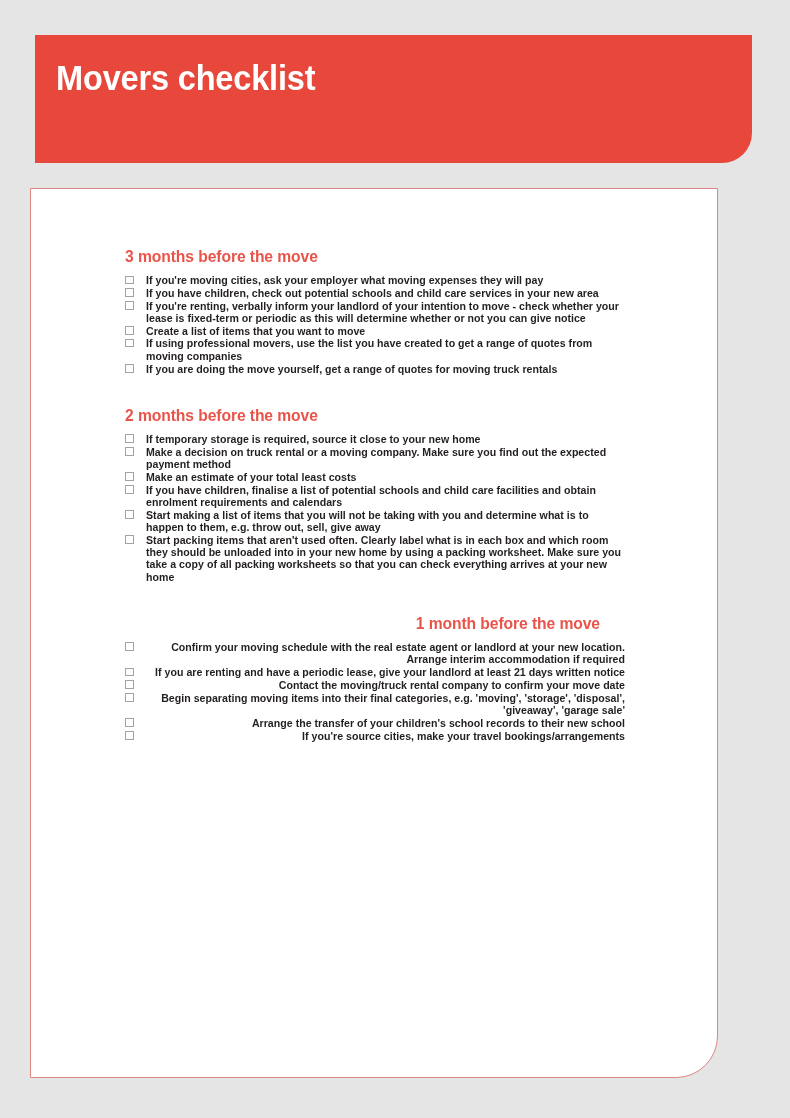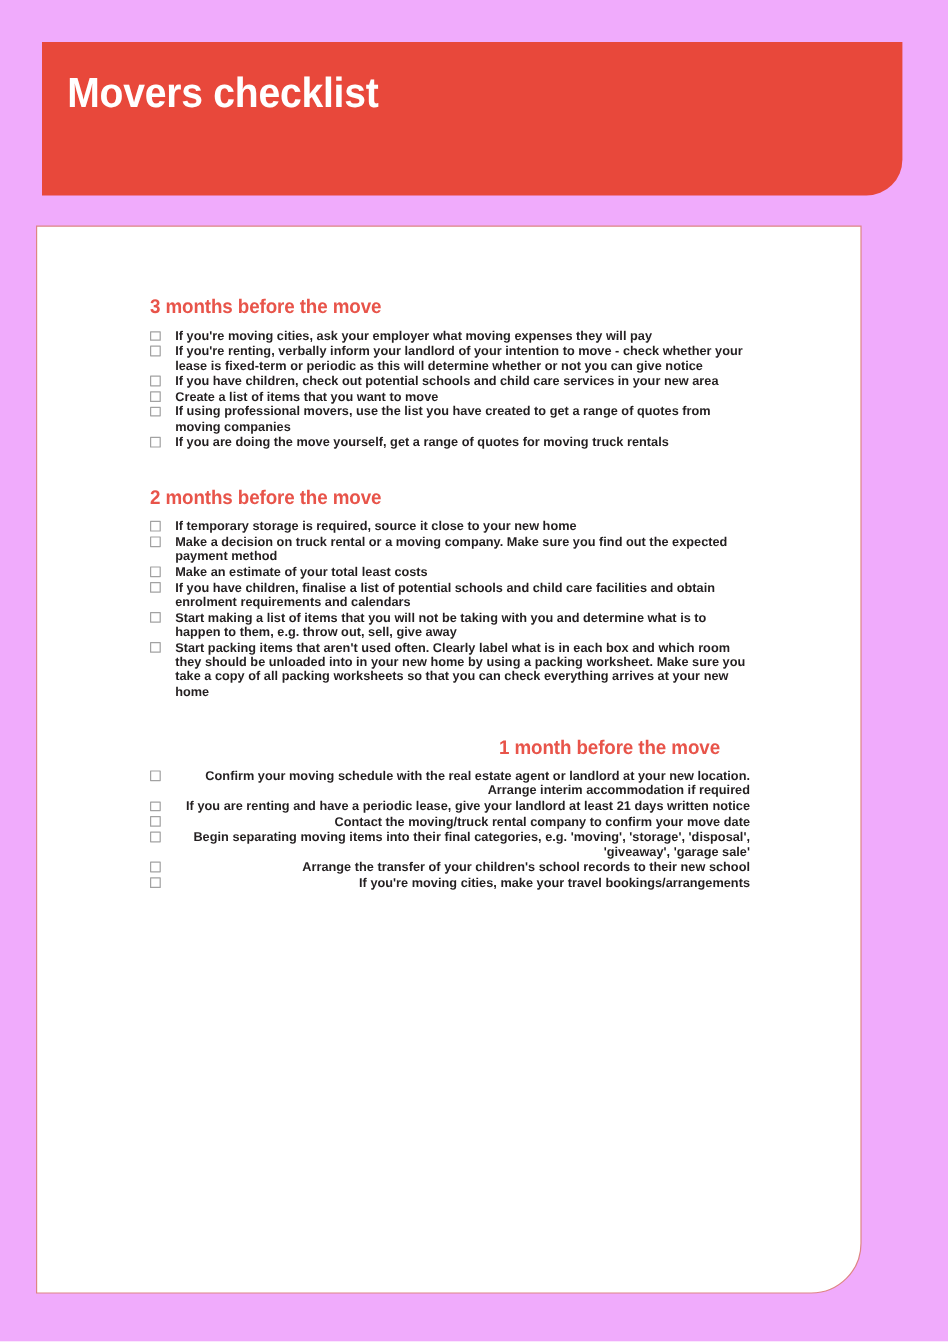--- a/index.html
+++ b/index.html
@@ -15,21 +15,21 @@
     font-family: "Liberation Sans", sans-serif;
     -webkit-font-smoothing: antialiased;
   }
 
   .page {
     position: absolute;
     left: 0; top: 0;
     width: 790px;
     height: 1118px;
     overflow: hidden;
-    background: #f0abfc;
+    background: #e5e5e5;
   }
 
   
   .header-banner {
     position: absolute;
     left: 35px;
     top: 35px;
     width: 717px;
     height: 128px;
     background: #e8483b;
@@ -139,25 +139,25 @@
 
     <div class="section">
           <div class="section-heading">3 months before the move</div>
           <ul class="items">
             <li class="item">
               <span class="checkbox"></span>
               <span class="item-text">If you're moving cities, ask your employer what moving expenses they will pay</span>
             </li>
             <li class="item">
               <span class="checkbox"></span>
+              <span class="item-text">If you have children, check out potential schools and child care services in your new area</span>
+            </li>
+            <li class="item">
+              <span class="checkbox"></span>
               <span class="item-text">If you're renting, verbally inform your landlord of your intention to move - check whether your lease is fixed-term or periodic as this will determine whether or not you can give notice</span>
-            </li>
-            <li class="item">
-              <span class="checkbox"></span>
-              <span class="item-text">If you have children, check out potential schools and child care services in your new area</span>
             </li>
             <li class="item">
               <span class="checkbox"></span>
               <span class="item-text">Create a list of items that you want to move</span>
             </li>
             <li class="item">
               <span class="checkbox"></span>
               <span class="item-text">If using professional movers, use the list you have created to get a range of quotes from moving companies</span>
             </li>
             <li class="item">
@@ -213,20 +213,20 @@
             <li class="item">
               <span class="checkbox"></span>
               <span class="item-text">Begin separating moving items into their final categories, e.g. 'moving', 'storage', 'disposal', 'giveaway', 'garage sale'</span>
             </li>
             <li class="item">
               <span class="checkbox"></span>
               <span class="item-text">Arrange the transfer of your children's school records to their new school</span>
             </li>
             <li class="item">
               <span class="checkbox"></span>
-              <span class="item-text">If you're moving cities, make your travel bookings/arrangements</span>
+              <span class="item-text">If you're source cities, make your travel bookings/arrangements</span>
             </li>
           </ul>
         </div>
       </div>
   </div>
 
 </div>
 
 </body></html>

